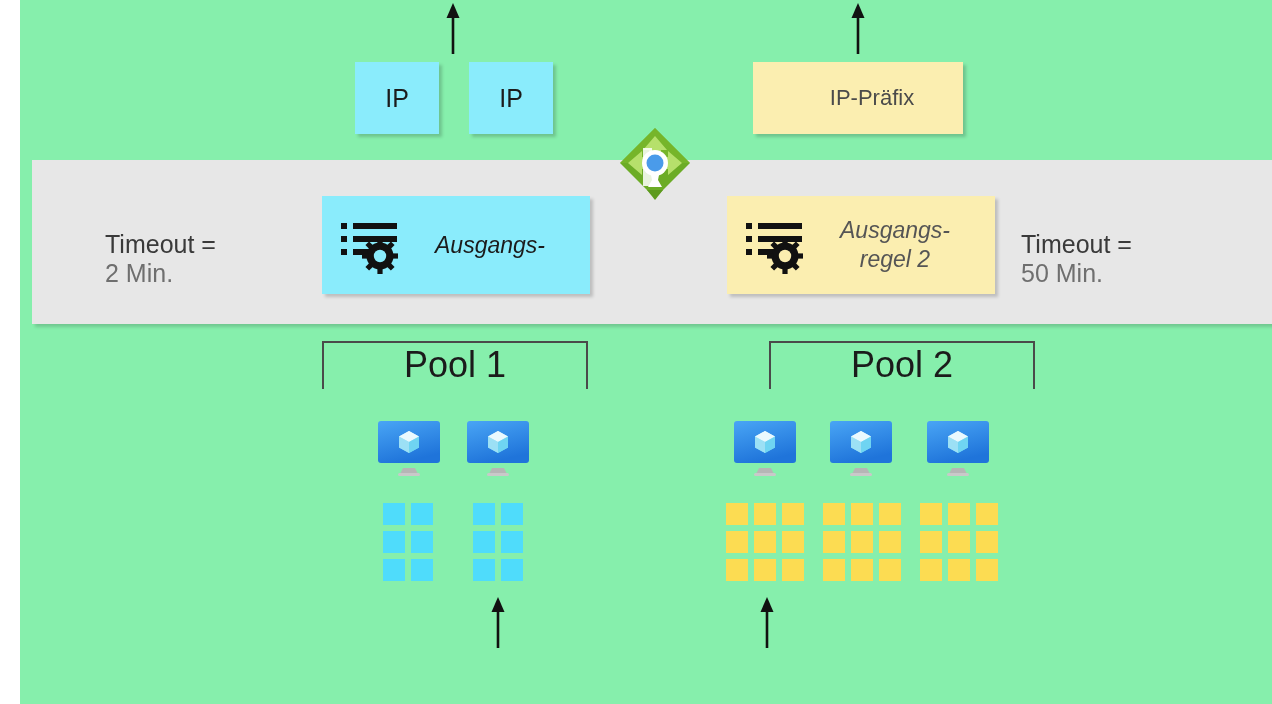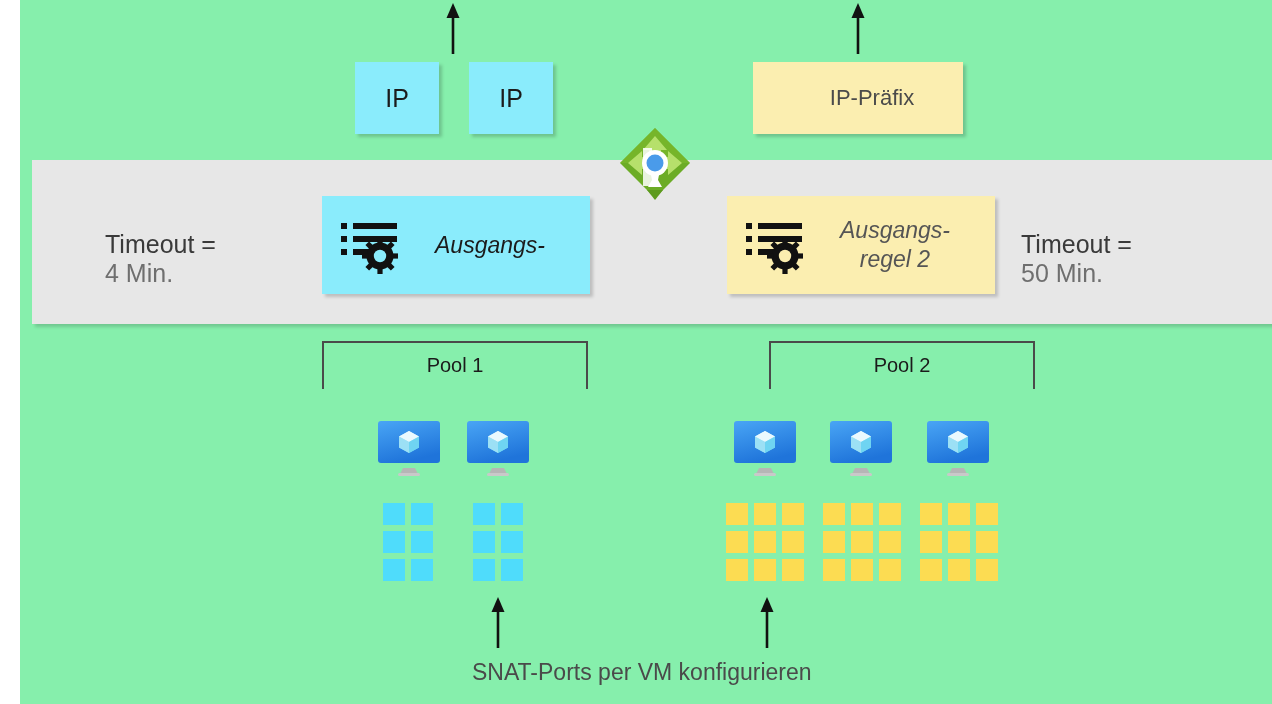--- a/index.html
+++ b/index.html
@@ -91,21 +91,21 @@
   .timeout .val { color: #6f6f6f; margin-left: 9px; }
 
   
   .pool {
     box-sizing: border-box;
     border: 2px solid #4a4a4a;
     border-bottom: none;
     display: flex;
     align-items: center;
     justify-content: center;
-    font-size: 20px;
+    font-size: 36px;
     color: #1b1b1b;
   }
   .pool-label { margin-bottom: 2px; }
 
   
   .vm { width: 64px; height: 56px; }
 
   
   .port-grid { display: grid; gap: 6px; }
   .port-cell { width: 22px; height: 22px; }
@@ -168,21 +168,21 @@
     <rect x="27" y="24" width="9" height="38" fill="#ffffff" opacity="0.85"></rect>
 
     <circle cx="39" cy="39" r="13" fill="#ffffff"></circle>
     <circle cx="39" cy="39" r="8.5" fill="#4a9bea"></circle>
 
     <polygon points="31,66 47,66 39,76" fill="#5d9a1e"></polygon>
   </svg>
 
   <div class="abs timeout" style="left:76px; top:230px;">
     <span class="key">Timeout =</span>
-    <span class="val">4 Min.</span>
+    <span class="val">2 Min.</span>
   </div>
 
   <div class="abs rule-box box-cyan" style="left:302px; top:196px;">
     <svg class="rule-icon" viewBox="0 0 62 62">
 
       <rect x="3" y="9" width="6" height="6" fill="#111111"></rect>
       <rect x="3" y="22" width="6" height="6" fill="#111111"></rect>
       <rect x="3" y="35" width="6" height="6" fill="#111111"></rect>
 
       <rect x="15" y="9" width="44" height="6" fill="#111111"></rect>
@@ -378,17 +378,14 @@
   <svg class="abs arrow" style="left:467px; top:596px; width:22px; height:52px;" viewBox="0 0 22 52">
     <line x1="11" y1="52" x2="11" y2="14" stroke="#111111" stroke-width="2.6"></line>
     <polygon points="11,1 4.5,16 17.5,16" fill="#111111"></polygon>
   </svg>
 
   <svg class="abs arrow" style="left:736px; top:596px; width:22px; height:52px;" viewBox="0 0 22 52">
     <line x1="11" y1="52" x2="11" y2="14" stroke="#111111" stroke-width="2.6"></line>
     <polygon points="11,1 4.5,16 17.5,16" fill="#111111"></polygon>
   </svg>
 
-  <div class="abs caption" style="left:452px; top:659px;">
-    <span>SNAT-Ports per VM konfigurieren</span>
-  </div>
 
 </div>
 
 </body></html>

